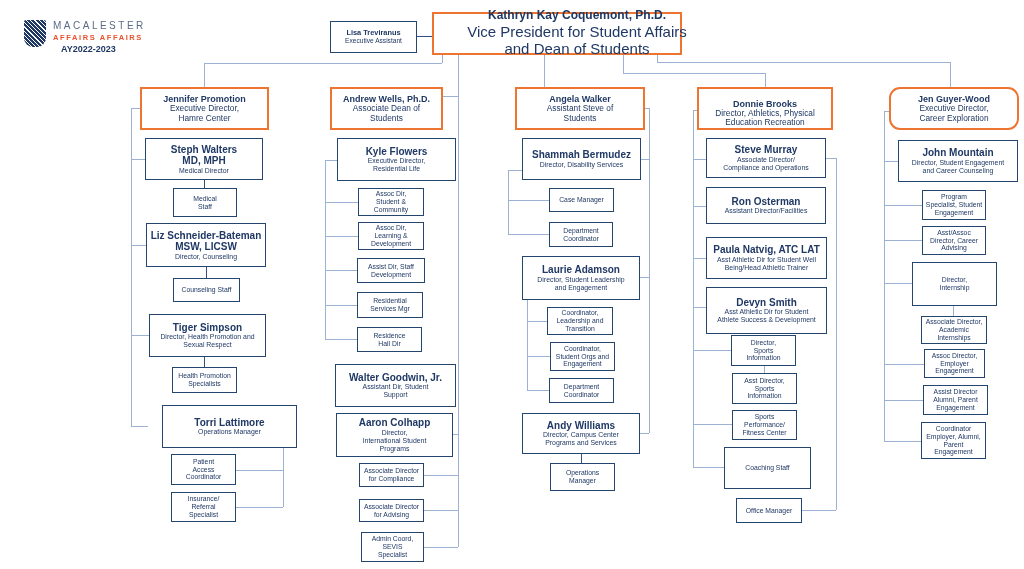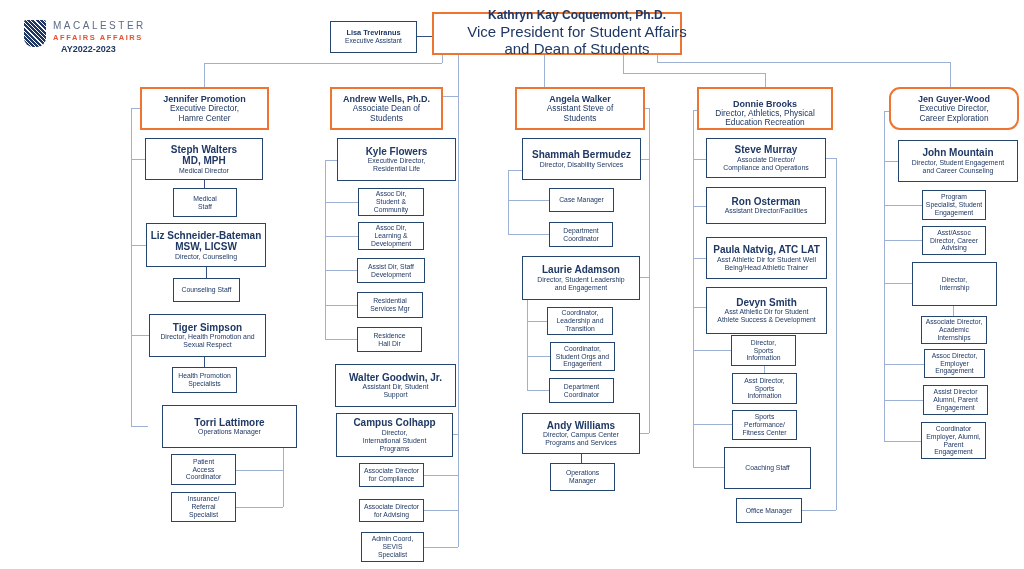--- a/index.html
+++ b/index.html
@@ -152,21 +152,21 @@
     <div class="box role" style="left: 357px; top: 327px; width: 65px; height: 25px;">
       <div class="ln">Residence</div>
       <div class="ln">Hall Dir</div>
     </div>
     <div class="box person" style="left: 335px; top: 364px; width: 121px; height: 43px;">
       <div class="ln b">Walter Goodwin, Jr.</div>
       <div class="ln">Assistant Dir, Student</div>
       <div class="ln">Support</div>
     </div>
     <div class="box person" style="left: 336px; top: 413px; width: 117px; height: 44px;">
-      <div class="ln b">Campus Colhapp</div>
+      <div class="ln b">Aaron Colhapp</div>
       <div class="ln">Director,</div>
       <div class="ln">International Student</div>
       <div class="ln">Programs</div>
     </div>
     <div class="box role" style="left: 359px; top: 463px; width: 65px; height: 24px;">
       <div class="ln">Associate Director</div>
       <div class="ln">for Compliance</div>
     </div>
     <div class="box role" style="left: 359px; top: 499px; width: 65px; height: 23px;">
       <div class="ln">Associate Director</div>

